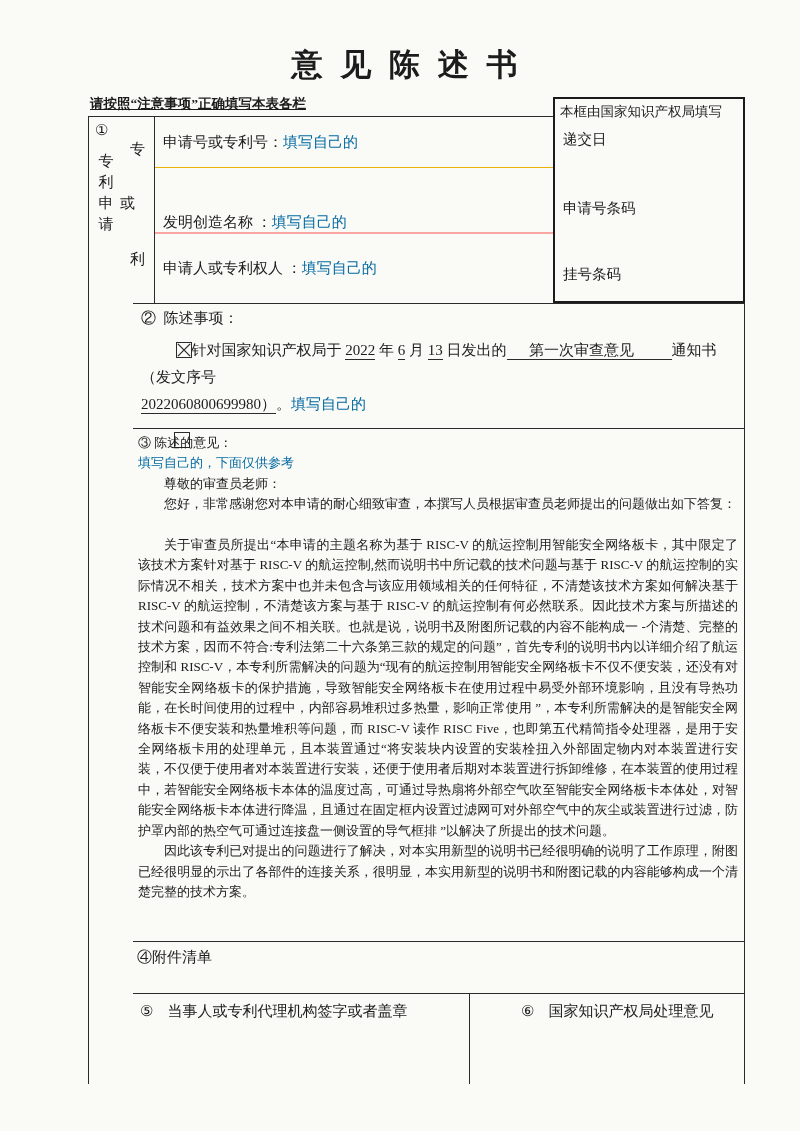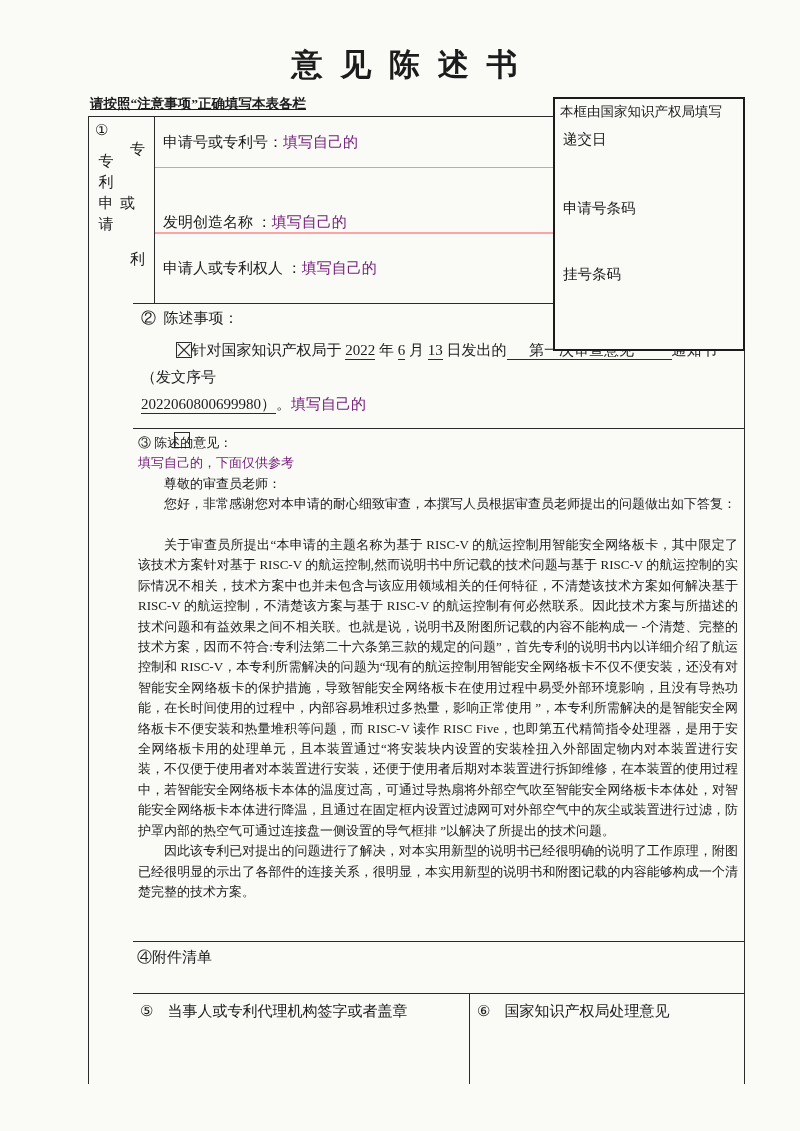--- a/index.html
+++ b/index.html
@@ -12,21 +12,21 @@
   .doc-title{
     position:absolute;top:44px;left:0;width:100%;text-align:center;
     font-size:31px;font-weight:bold;letter-spacing:5px;padding-left:7px;
   }
   .instruction{
     position:absolute;left:90px;top:95px;font-size:13.5px;font-weight:bold;
     text-decoration:underline;
   }
   
   .office-box{
-    position:absolute;left:553px;top:97px;width:192px;height:254px;
+    position:absolute;left:553px;top:97px;width:192px;height:206px;
     border:2px solid #1b1b1b;background:#fafaf7;z-index:2;box-sizing:border-box;
   }
   .office-box .hdr{position:absolute;top:4px;left:5px;font-size:13.5px;}
   .office-box .f1{position:absolute;top:31px;left:8px;font-size:14.5px;}
   .office-box .f2{position:absolute;top:100px;left:8px;font-size:14.5px;}
   .office-box .f3{position:absolute;top:166px;left:8px;font-size:14.5px;}
   
   .main-table{
     position:absolute;left:88px;top:116px;width:657px;height:968px;
     border:1px solid #2b2b2b;border-bottom:none;box-sizing:border-box;
@@ -54,26 +54,26 @@
   .row2 .statement{margin:9px 2px 0 2px;line-height:27px;text-indent:2.3em;}
   .row2 .empty-line{margin:13px 0 0 0;text-indent:2.3em;line-height:18px;}
   
   .row3{height:513px;padding:4px 6px 0 5px;font-size:13px;line-height:20.4px;overflow:hidden;}
   .row3 p{margin:0;}
   .row3 .indent{text-indent:2em;text-align:justify;}
   .row3 .blank{height:20.4px;}
   
   .row4{height:52px;padding:6px 6px 0 4px;}
   
-  .row56{height:91px;display:flex;}
+  .row56{height:91px;display:flex;gap:44px;}
   .cell5{width:337px;flex:none;border-right:1px solid #2b2b2b;box-sizing:border-box;padding:8px 0 0 7px;}
   .cell6{flex:1;padding:8px 0 0 7px;}
   .circ-gap{margin-right:14px;}
   
-  .red{color:#701a75;}
+  .red{color:#0369a1;}
   .u{border-bottom:1px solid #2b2b2b;padding-bottom:1px;}
   .pre{white-space:pre-wrap;}
   .cb{
     display:inline-block;width:16px;height:16px;border:1px solid #2b2b2b;
     position:relative;vertical-align:-3px;box-sizing:border-box;background:transparent;
   }
   .cb svg{position:absolute;left:0;top:0;width:100%;height:100%;display:block;}
 </style>
 </head>
 <body>

